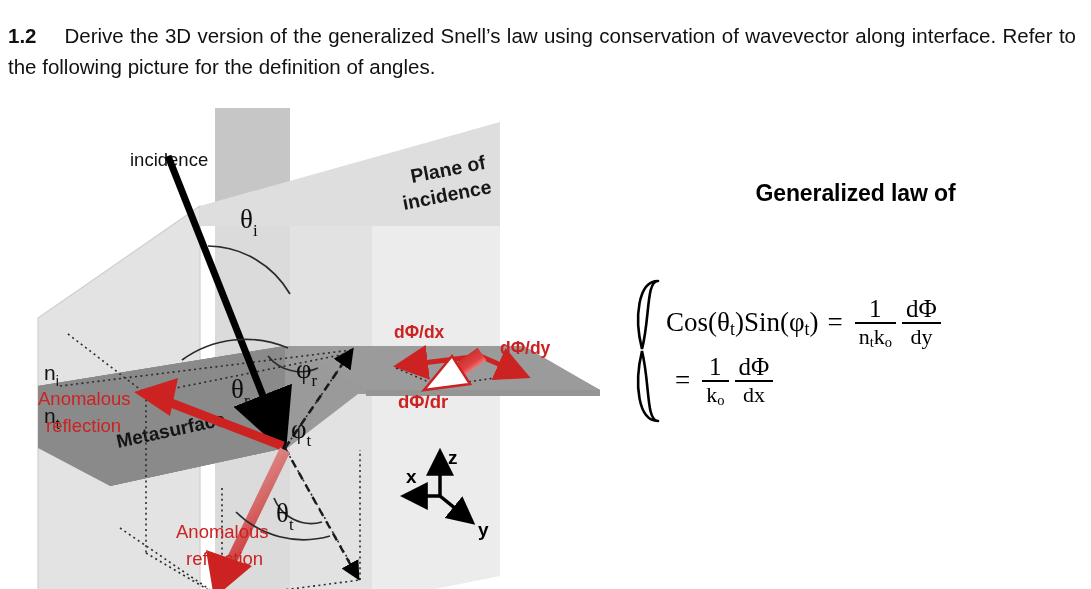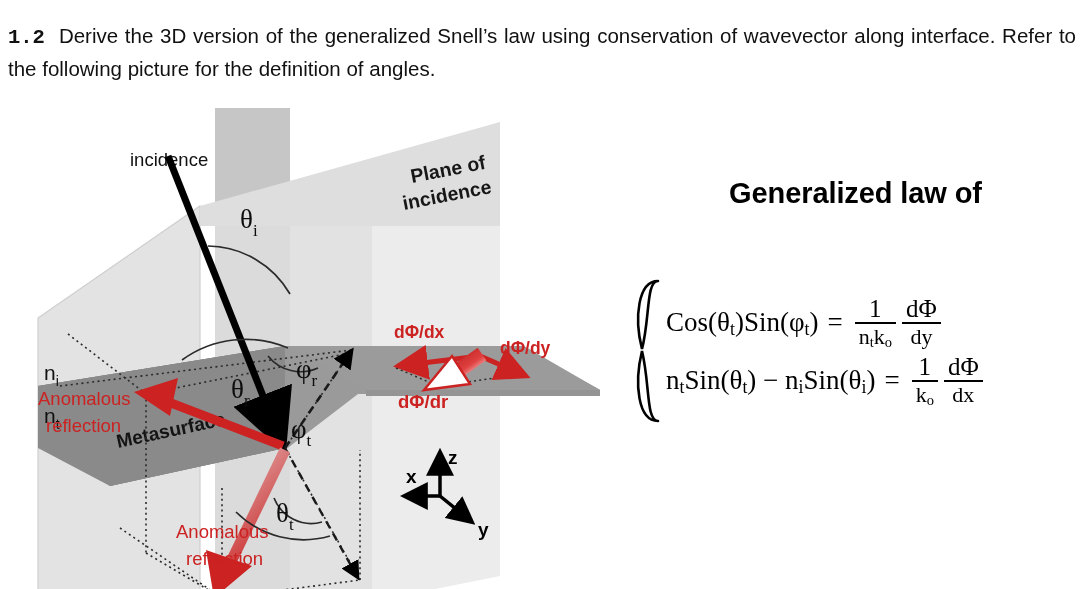--- a/index.html
+++ b/index.html
@@ -23,22 +23,21 @@
     top: 20px;
     width: 1068px;
     text-align: justify;
     text-align-last: left;
     font-size: 20.5px;
     line-height: 31px;
     color: #111111;
   }
   #question-block .qnum {
     font-weight: bold;
-    margin-right: 14px;
-    font-family: Liberation Mono, monospace;
+    margin-right: 28px;
   }
 
   
   #figure {
     position: absolute;
     left: 0px;
     top: 98px;
     width: 620px;
     height: 491px;
   }
@@ -51,21 +50,21 @@
     top: 170px;
     width: 471px;
     height: 300px;
   }
   #law-title {
     position: absolute;
     left: 0;
     top: 8px;
     width: 471px;
     text-align: center;
-    font-size: 29px;
+    font-size: 23px;
     font-weight: bold;
     line-height: 31px;
     letter-spacing: -0.1px;
   }
   #law-title .t-line { display: block; }
 
   #equations {
     position: absolute;
     left: 12px;
     top: 108px;
@@ -345,23 +344,20 @@
           <span class="den"><span>n</span><sub>t</sub><span>k</span><sub>o</sub></span>
         </span>
         <span class="frac">
           <span class="num">dΦ</span>
           <span class="bar"></span>
           <span class="den">dy</span>
         </span>
       </div>
 
       <div class="eq-row">
-        <span class="eq-lhs">
-          <span>n</span><sub>t</sub><span>Sin(θ</span><sub>t</sub><span>) − n</span><sub>i</sub><span>Sin(θ</span><sub>i</sub><span>)</span>
-        </span>
         <span class="eq-eq">=</span>
         <span class="frac">
           <span class="num">1</span>
           <span class="bar"></span>
           <span class="den"><span>k</span><sub>o</sub></span>
         </span>
         <span class="frac">
           <span class="num">dΦ</span>
           <span class="bar"></span>
           <span class="den">dx</span>

